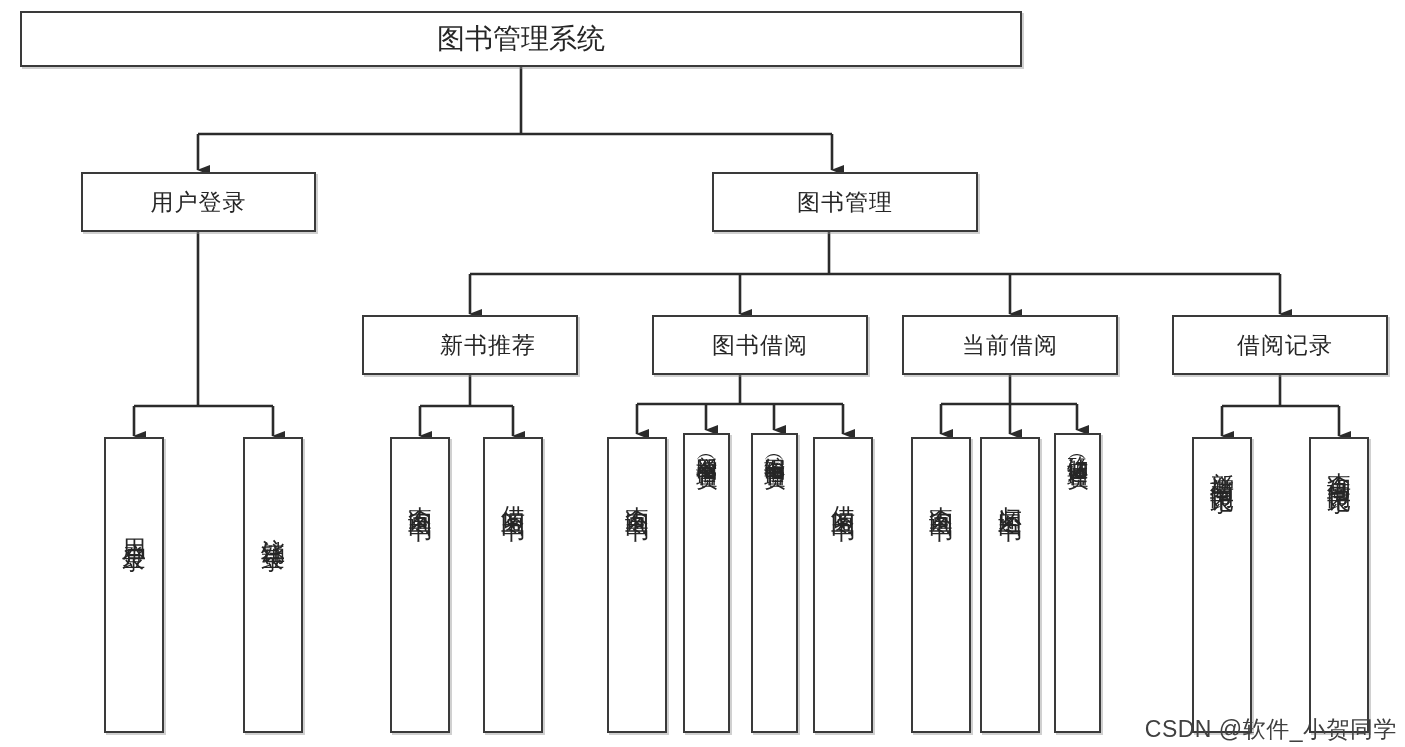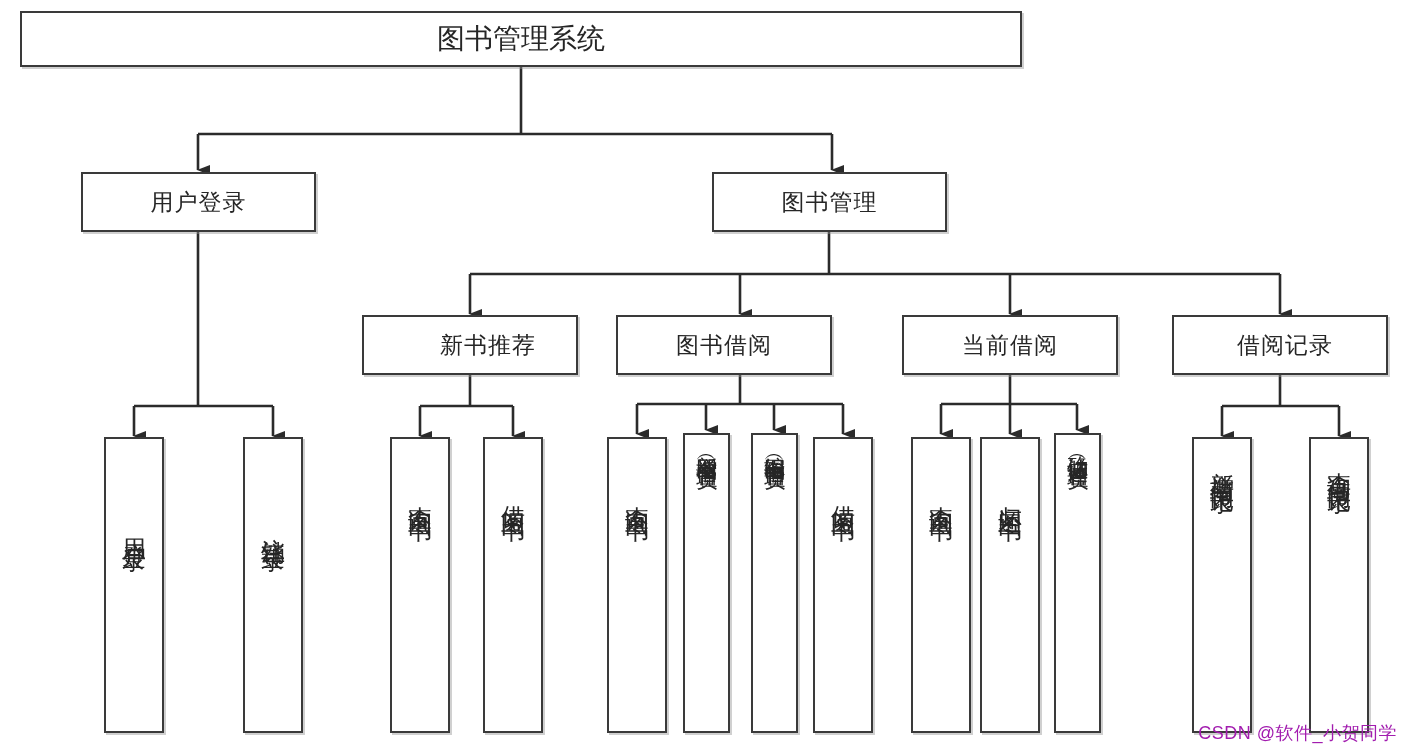--- a/index.html
+++ b/index.html
@@ -35,21 +35,21 @@
   .node.v.narrow .vtext{ font-size:21px; letter-spacing:2px; }
 
   
   .pad-lg .vtext{ margin-top:80px; }
   .pad-md .vtext{ margin-top:48px; }
   .pad-sm .vtext{ margin-top:14px; }
   .pad-xs .vtext{ margin-top:4px; }
 
   #watermark{
     position:absolute;right:8px;bottom:2px;
-    font-size:18px;color:#a21caf;
+    font-size:23px;color:#404040;
     letter-spacing:0.5px;white-space:nowrap;
     pointer-events:none;
   }
 </style>
 </head>
 <body>
 
 <div id="canvas">
 
   <svg class="lines" viewBox="0 0 1405 747" xmlns="http://www.w3.org/2000/svg">
@@ -102,28 +102,28 @@
     </g>
   </svg>
 
   <div class="node root" style="left:20px;top:11px;width:1002px;height:56px;">
     <span>图书管理系统</span>
   </div>
 
   <div class="node h" style="left:81px;top:172px;width:235px;height:60px;">
     <span>用户登录</span>
   </div>
-  <div class="node h" style="left:712px;top:172px;width:235px;height:60px;">
+  <div class="node h" style="left:712px;top:172px;width:266px;height:60px;">
     <span>图书管理</span>
   </div>
 
   <div class="node h" style="left:362px;top:315px;width:216px;height:60px;padding-left:36px;">
     <span>新书推荐</span>
   </div>
-  <div class="node h" style="left:616px;top:315px;width:216px;height:60px;">
+  <div class="node h" style="left:652px;top:315px;width:216px;height:60px;">
     <span>图书借阅</span>
   </div>
   <div class="node h" style="left:902px;top:315px;width:216px;height:60px;">
     <span>当前借阅</span>
   </div>
   <div class="node h" style="left:1172px;top:315px;width:216px;height:60px;padding-left:10px;">
     <span>借阅记录</span>
   </div>
 
   <div class="node v pad-lg" style="left:104px;top:437px;width:60px;height:296px;">

